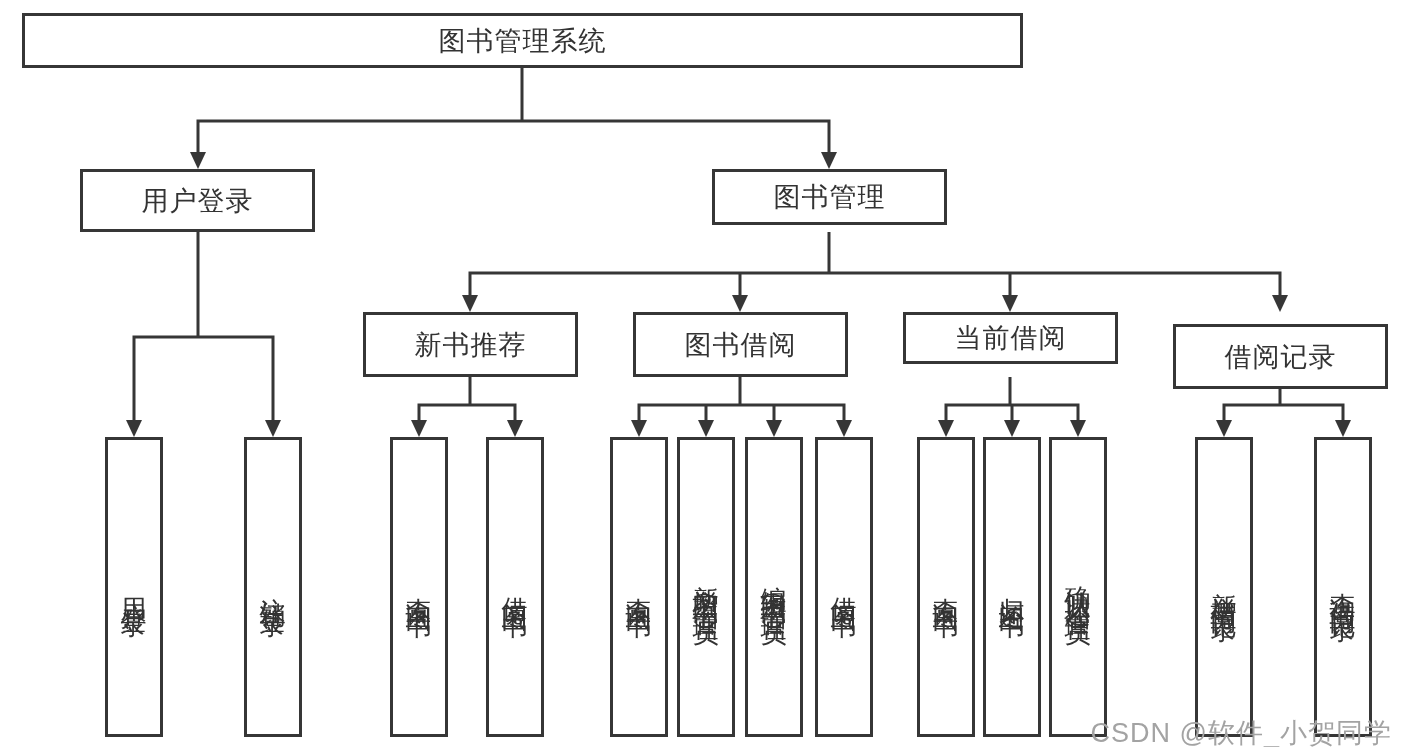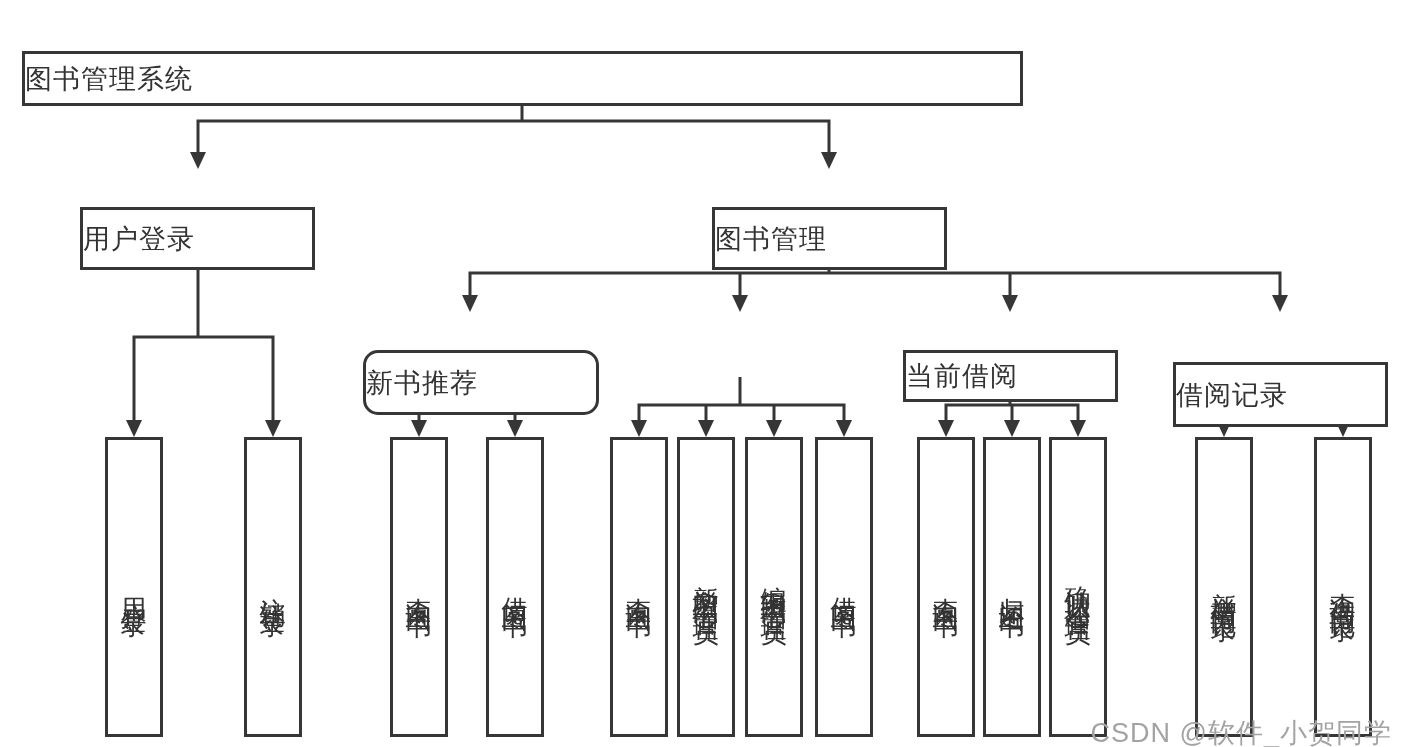--- a/index.html
+++ b/index.html
@@ -24,24 +24,23 @@
     position: absolute; left: 0; top: 0;
     width: 1405px; height: 747px;
     pointer-events: none;
   }
   .connectors path { stroke: var(--line); stroke-width: 3; fill: none; }
   .connectors polygon { fill: var(--line); stroke: none; }
   .node {
     position: absolute;
     border: 3px solid var(--line);
     background: var(--bg);
-    display: flex; align-items: center; 
+    display: flex; align-items: center; justify-content: center;
     color: var(--ink);
     letter-spacing: 1px;
-    margin-top: 38px;
   }
   .node.root  { font-size: 27px; }
   .node.lvl2  { font-size: 27px; }
   .node.lvl3  { font-size: 27px; }
   .leaf {
     position: absolute;
     top: 437px; height: 300px; width: 58px;
     border: 3px solid var(--line);
     background: var(--bg);
     display: flex; align-items: center; justify-content: center;
@@ -106,26 +105,29 @@
     <polygon points="1335,420 1351,420 1343,437"></polygon>
   </svg>
 
   <div class="node root" style="left:22px; top:13px; width:1001px; height:55px;">
     <span>图书管理系统</span>
   </div>
 
   <div class="node lvl2" style="left:80px; top:169px; width:235px; height:63px;">
     <span>用户登录</span>
   </div>
-  <div class="node lvl2" style="left:712px; top:169px; width:235px; height:63px;">
+  <div class="node lvl2" style="left:712px; top:169px; width:235px; height:56px;">
     <span>图书管理</span>
   </div>
 
-  <div class="node lvl3" style="left:363px; top:312px; width:236px; height:65px;border-radius:15px;">
+  <div class="node lvl3" style="left:363px; top:312px; width:215px; height:65px;">
     <span>新书推荐</span>
+  </div>
+  <div class="node lvl3" style="left:633px; top:312px; width:215px; height:65px;">
+    <span>图书借阅</span>
   </div>
   <div class="node lvl3" style="left:903px; top:312px; width:215px; height:52px;">
     <span>当前借阅</span>
   </div>
   <div class="node lvl3" style="left:1173px; top:324px; width:215px; height:65px;">
     <span>借阅记录</span>
   </div>
 
   <div class="leaf" style="left:105px;">
     <span class="vtext">用户登录</span>

